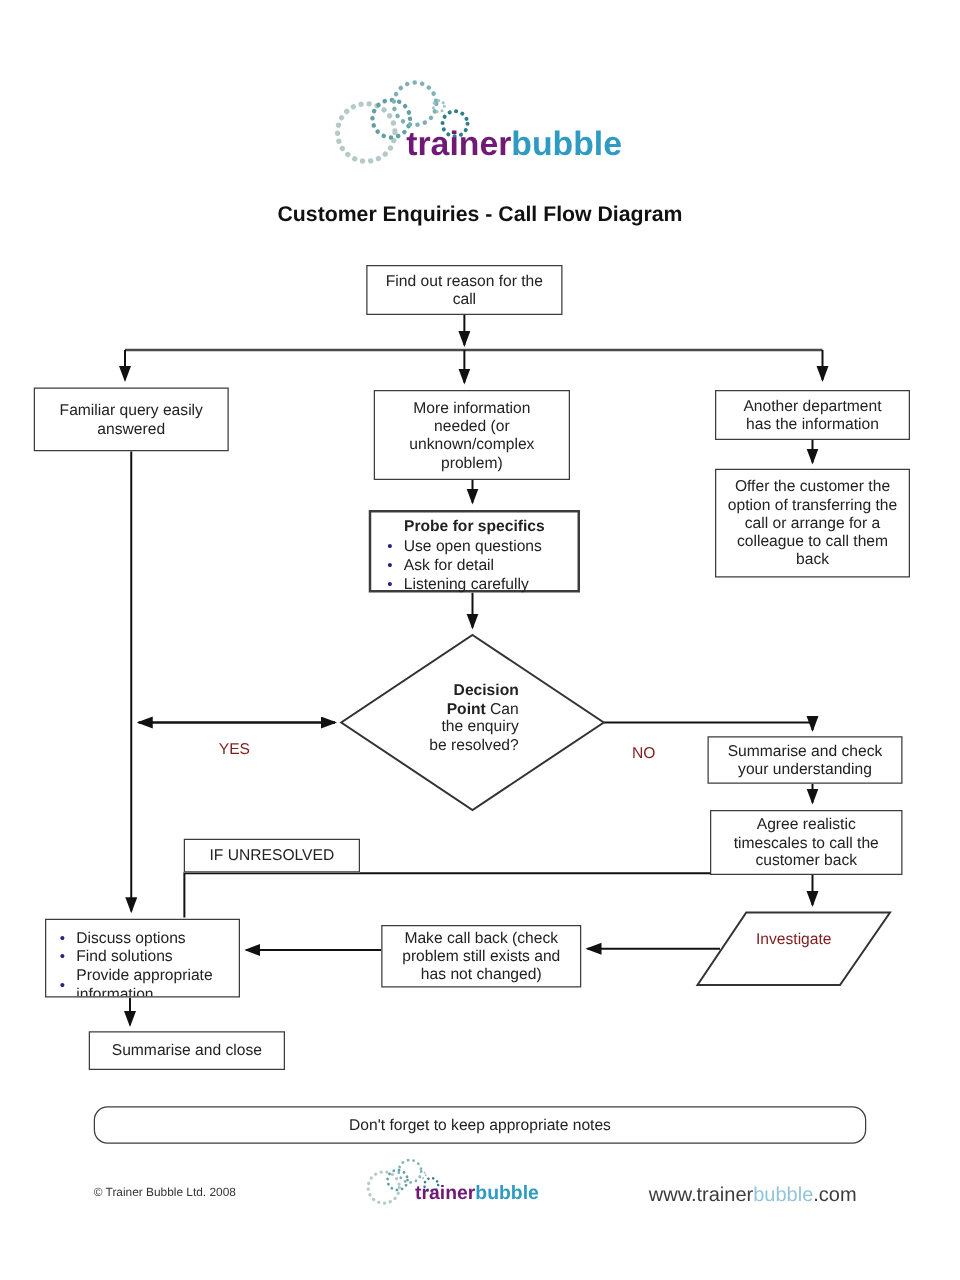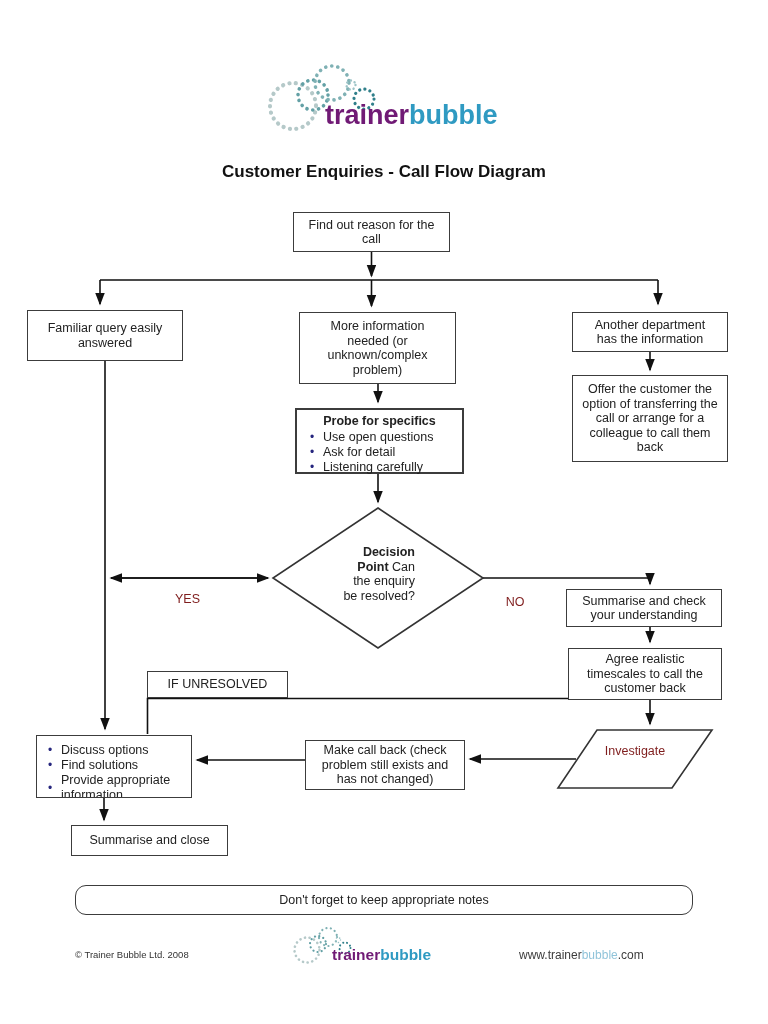--- a/index.html
+++ b/index.html
@@ -22,21 +22,21 @@
   .t-blue{color:#2f9ac2;}
   #title{position:absolute;left:0;top:162px;width:768px;text-align:center;
          font-size:17px;font-weight:bold;color:#111;z-index:3;}
   #diamond-text{position:absolute;left:337px;top:545px;width:78px;z-index:3;
                 font-size:12.5px;line-height:14.5px;text-align:right;}
   #diamond-text .dt-bold{font-weight:bold;}
   #investigate-label{position:absolute;left:575px;top:744px;width:120px;text-align:center;z-index:3;}
   #yes-label{position:absolute;left:160px;top:592px;width:55px;text-align:center;z-index:3;}
   #no-label{position:absolute;left:495px;top:595px;width:40px;text-align:center;z-index:3;}
   #copyright{position:absolute;left:75px;top:949px;z-index:3;font-size:9.5px;font-weight:normal;color:#333;}
-  #site-url{position:absolute;left:519px;top:948px;z-index:3;font-size:12px;color:#3c3c3c;}
+  #site-url{position:absolute;left:519px;top:948px;z-index:3;font-size:16px;color:#3c3c3c;}
   #site-url .u-blue{color:#90c4da;}
 </style>
 </head>
 <body>
 
 <div id="page">
 
   <svg id="wires" width="768" height="1024" viewBox="0 0 768 1024">
     <defs>
       <marker id="ah" markerWidth="10" markerHeight="8" refX="7" refY="3" orient="auto">

